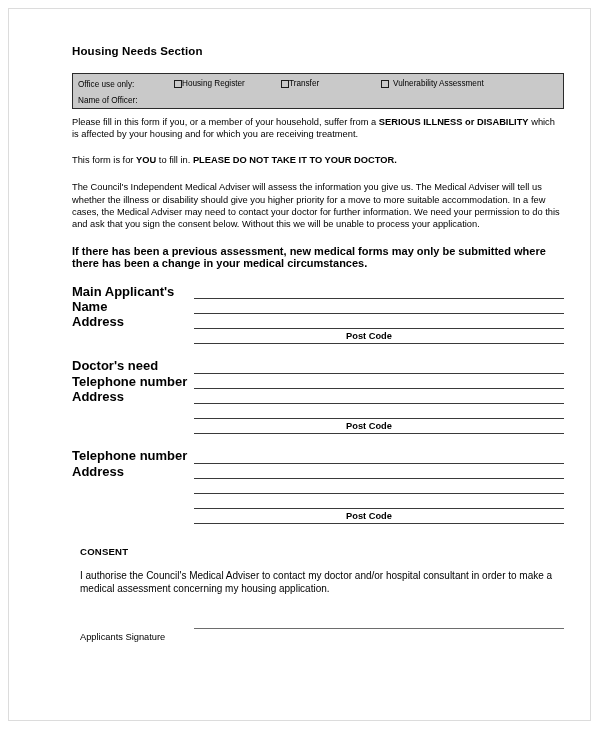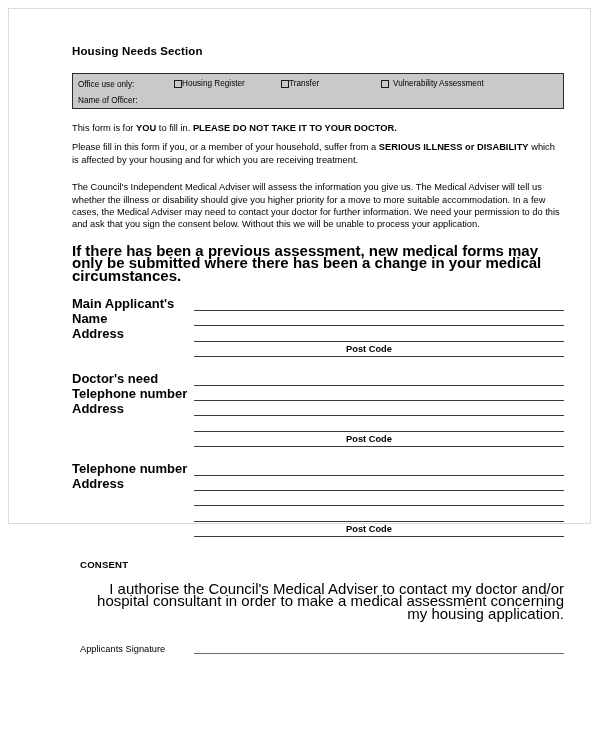--- a/index.html
+++ b/index.html
@@ -14,21 +14,21 @@
     color: #000000;
     overflow: hidden;
   }
 
   
   .page-frame {
     position: absolute;
     left: 8px;
     top: 8px;
     width: 583px;
-    height: 516px;
+    height: 713px;
     border: 1px solid #dcdcdc;
     box-sizing: border-box;
     background: #ffffff;
   }
 
   
   .sheet {
     position: absolute;
     left: 63px;
     top: 36px;
@@ -108,21 +108,21 @@
   
   p.body-par {
     font-size: 9.3px;
     line-height: 12.4px;
     margin: 7px 0 0 0;
     text-align: left;
   }
   p.body-par.spaced { margin-top: 13px; }
   p.body-par.block { margin-top: 15px; }
   p.bold-par {
-    font-size: 15px;
+    font-size: 11px;
     line-height: 12.4px;
     font-weight: bold;
     margin: 14px 0 0 0;
   }
   .b { font-weight: bold; }
 
   
   .fieldgroup {
     position: relative;
     margin-top: 14px;
@@ -161,34 +161,33 @@
     white-space: nowrap;
   }
 
   h3.consent-head {
     font-size: 9.6px;
     font-weight: bold;
     margin: 22px 0 0 8px;
     letter-spacing: 0.2px;
   }
   p.consent-par {
-    font-size: 15px;
+    font-size: 10px;
     line-height: 12.6px;
     margin: 13px 0 0 8px;
-    text-align: right;
   }
   .sig-row {
     position: relative;
     margin-top: 20px;
     height: 16px;
   }
   .sig-label {
     position: absolute;
     left: 8px;
-    top: 4px;
+    top: 17px;
     font-size: 9.3px;
   }
   .sig-line {
     position: absolute;
     left: 122px;
     top: 13px;
     width: 370px;
     border-bottom: 1.4px solid #6d6d6d;
   }
 </style>
@@ -220,23 +219,23 @@
           <span class="cb-text">Vulnerability Assessment</span>
         </span>
       </div>
       <div class="office-row2">
         <span>Name of Officer:</span>
         <span></span>
       </div>
     </div>
 
     
+    <p class="body-par"><span>Please fill in this form if you, or a member of your household, suffer from a </span><span class="b">SERIOUS ILLNESS or DISABILITY</span><span> which is affected by your housing and for which you are receiving treatment.</span></p>
+
     <p class="body-par spaced"><span>This form is for </span><span class="b">YOU</span><span> to fill in. </span><span class="b">PLEASE DO NOT TAKE IT TO YOUR DOCTOR.</span></p>
-
-    <p class="body-par"><span>Please fill in this form if you, or a member of your household, suffer from a </span><span class="b">SERIOUS ILLNESS or DISABILITY</span><span> which is affected by your housing and for which you are receiving treatment.</span></p>
 
     <p class="body-par block">The Council's Independent Medical Adviser will assess the information you give us. The Medical Adviser will tell us whether the illness or disability should give you higher priority for a move to more suitable accommodation. In a few cases, the Medical Adviser may need to contact your doctor for further information. We need your permission to do this and ask that you sign the consent below. Without this we will be unable to process your application.</p>
 
     <p class="bold-par">If there has been a previous assessment, new medical forms may only be submitted where there has been a change in your medical circumstances.</p>
 
     
     <div class="fieldgroup">
       <div class="labels">
         <div>Main Applicant's Name</div>
         <div>Address</div>

